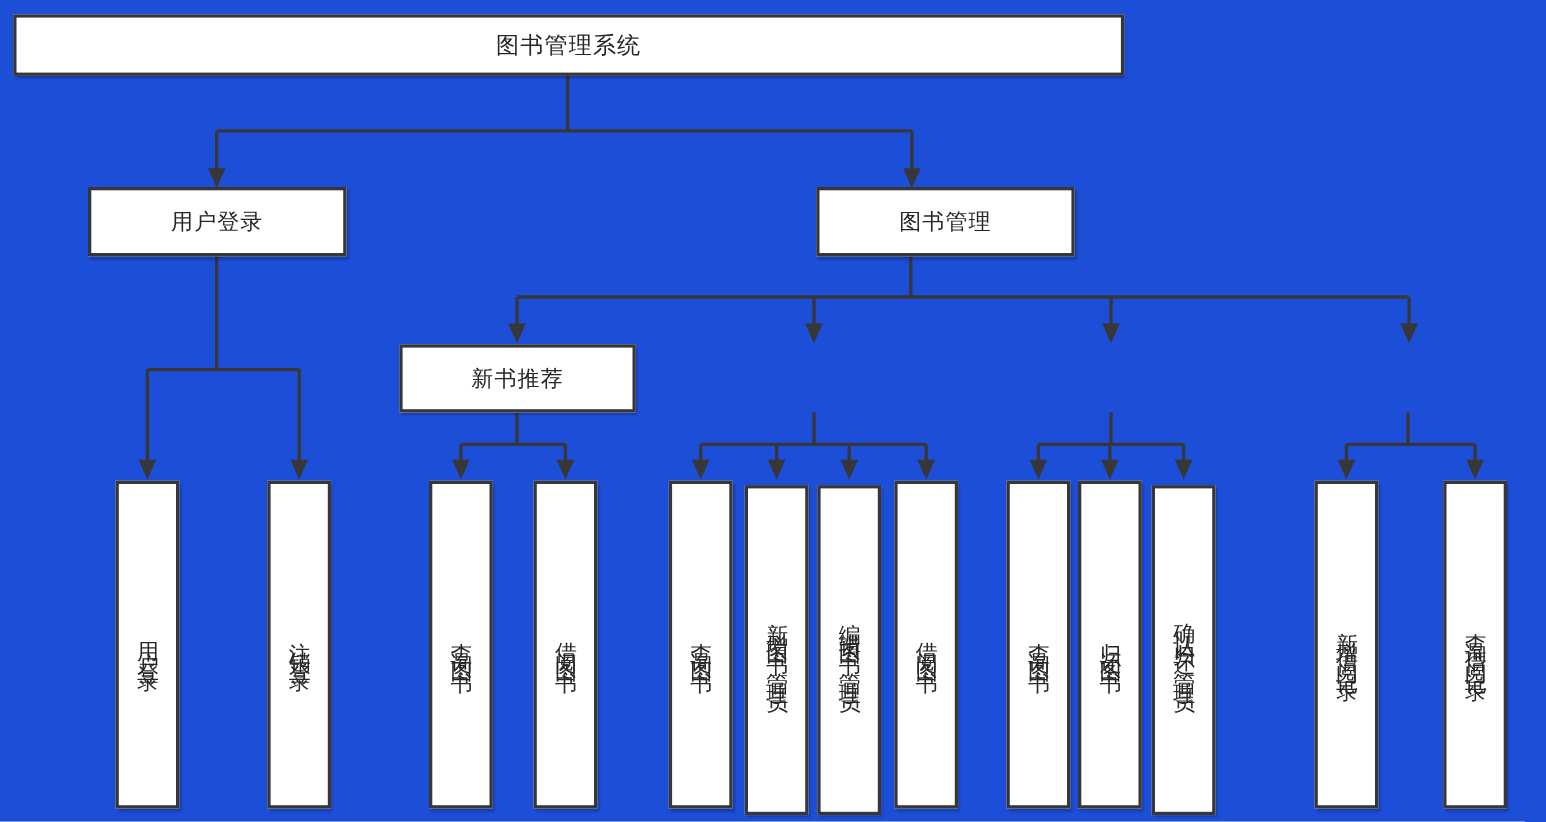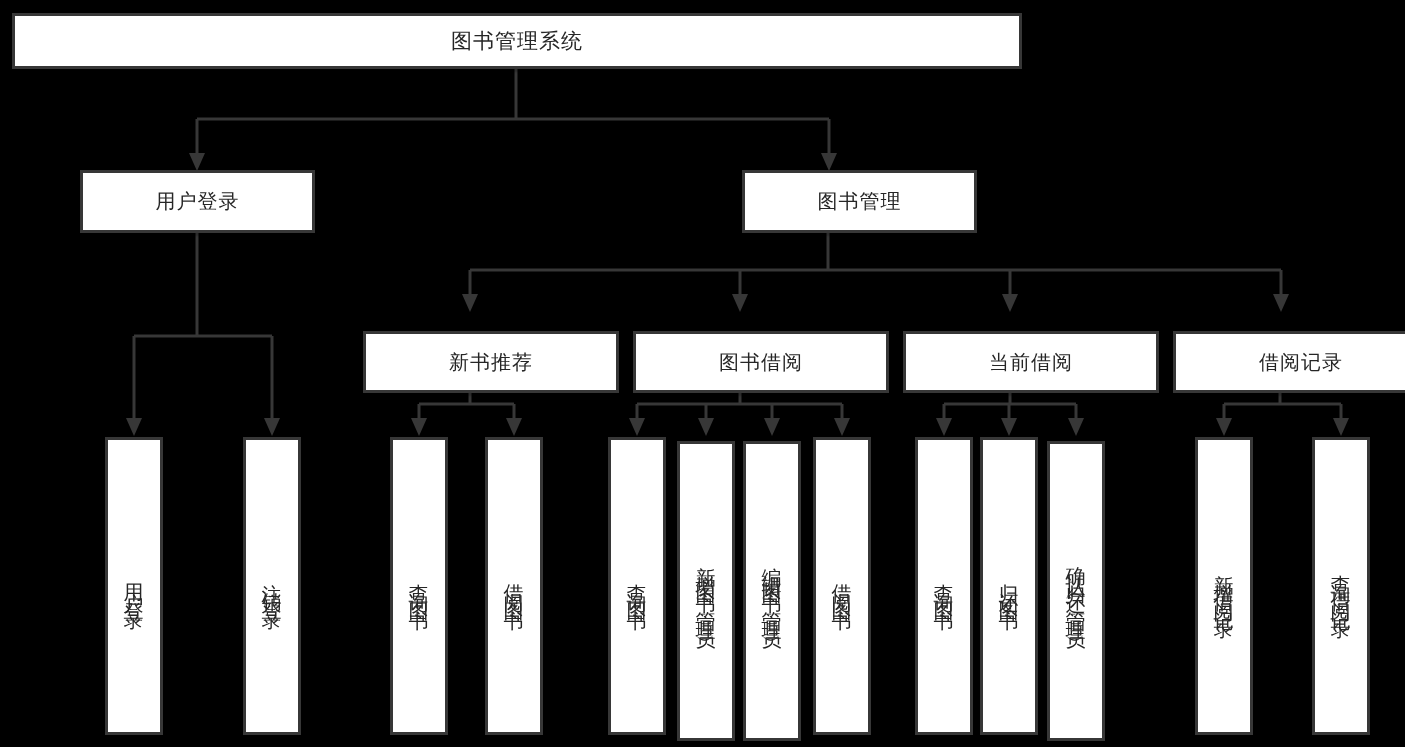--- a/index.html
+++ b/index.html
@@ -1,20 +1,20 @@
 <!DOCTYPE html>
 <html><head>
 <meta charset="utf-8">
 <style>
   html, body { margin: 0; padding: 0; background: #ffffff; }
   .stage {
     position: relative;
     width: 1405px;
     height: 747px;
-    background: #000000;
+    background: #1d4ed8;
     overflow: hidden;
     font-family: "Liberation Sans", "DejaVu Sans", sans-serif;
   }
   svg.connectors {
     position: absolute;
     left: 0; top: 0;
     z-index: 0;
   }
   .ln { stroke: #373737; stroke-width: 3; fill: none; }
   .ar { fill: #373737; stroke: none; }
@@ -36,22 +36,22 @@
     left: 12px; top: 13px;
     width: 1010px; height: 56px;
     font-size: 21px;
   }
   .lvl2 {
     top: 170px;
     width: 235px; height: 63px;
     font-size: 20px;
   }
   .lvl3 {
-    top: 331px;
-    width: 256px; height: 62px;
+    top: 313px;
+    width: 215px; height: 62px;
     font-size: 20px;
   }
   .leaf {
     top: 437px;
     width: 58px; height: 298px;
     font-size: 20px;
     writing-mode: vertical-rl;
     text-orientation: mixed;
     letter-spacing: 9px;
     line-height: 1;
@@ -106,23 +106,20 @@
       <path class="ar" d="M1216 418 L1232 418 L1224 436 Z M1333 418 L1349 418 L1341 436 Z"></path>
     </g>
   </svg>
 
   <div class="box root">图书管理系统</div>
 
   <div class="box lvl2" style="left:80px">用户登录</div>
   <div class="box lvl2" style="left:742px">图书管理</div>
 
   <div class="box lvl3" style="left:363px">新书推荐</div>
-  <div class="box lvl3" style="left:633px">图书借阅</div>
-  <div class="box lvl3" style="left:903px">当前借阅</div>
-  <div class="box lvl3" style="left:1173px">借阅记录</div>
 
   <div class="box leaf" style="left:105px">用户登录</div>
   <div class="box leaf" style="left:243px">注销登录</div>
 
   <div class="box leaf" style="left:390px">查询图书</div>
   <div class="box leaf" style="left:485px">借阅图书</div>
 
   <div class="box leaf" style="left:608px">查询图书</div>
   <div class="box leaf admin" style="left:677px">新增图书（管理员）</div>
   <div class="box leaf admin" style="left:743px">编辑图书（管理员）</div>

